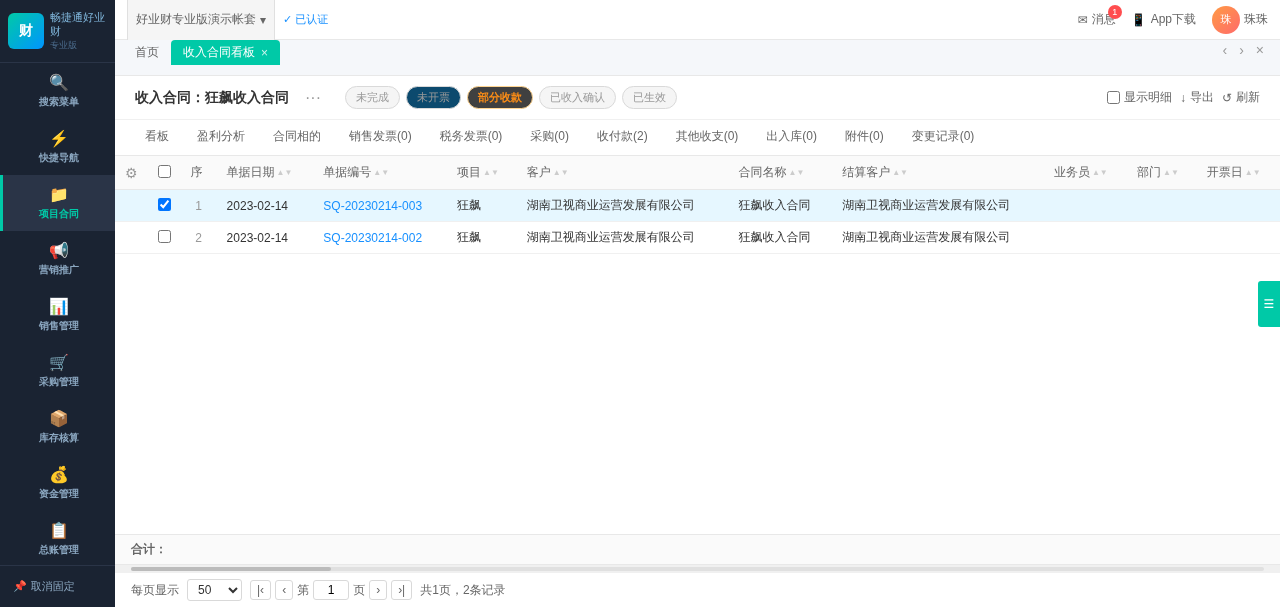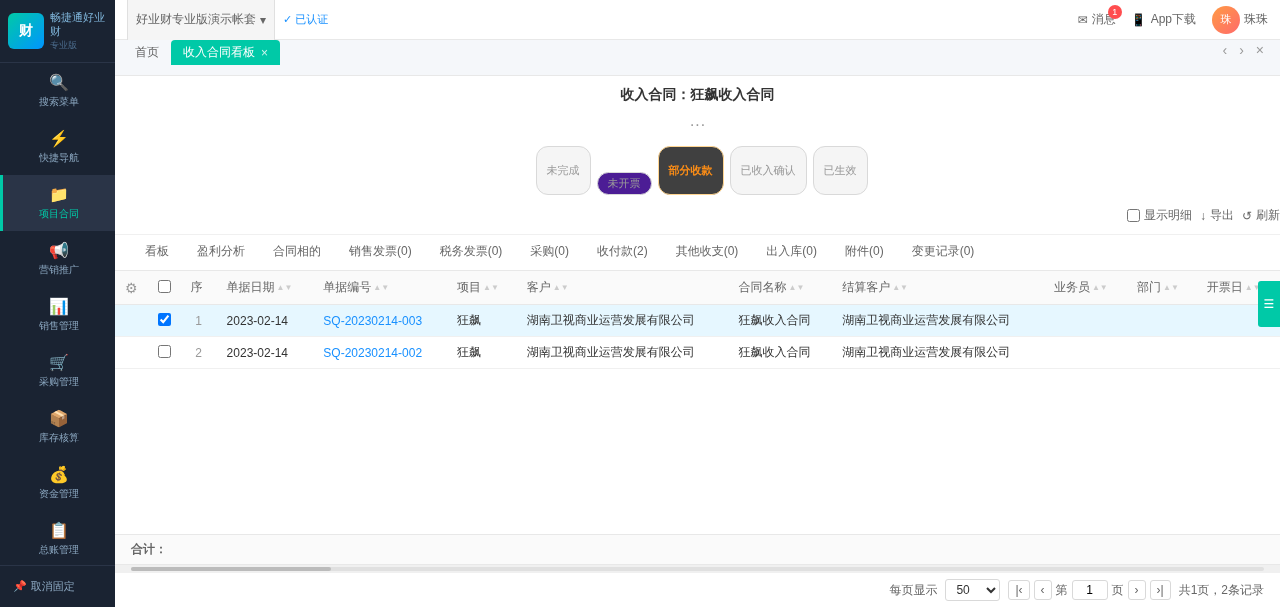--- a/index.html
+++ b/index.html
@@ -8,21 +8,21 @@
     
     .sidebar { width: 115px; background: #1a2332; height: 607px; display: flex; flex-direction: column; flex-shrink: 0; }
     .sidebar-logo { padding: 10px 8px; border-bottom: 1px solid #2a3447; display: flex; align-items: center; gap: 6px; }
     .logo-icon { width: 36px; height: 36px; background: linear-gradient(135deg, #00c9a7, #0095ff); border-radius: 6px; display: flex; align-items: center; justify-content: center; color: white; font-size: 14px; font-weight: bold; flex-shrink: 0; }
     .logo-text { color: #7eb3d8; font-size: 11px; line-height: 1.3; }
     .logo-subtitle { color: #4a6a8a; font-size: 9px; }
     .sidebar-nav { display: flex; flex-direction: column; overflow-y: auto; flex: 1; }
     .sidebar-item { display: flex; flex-direction: column; align-items: center; padding: 10px 4px; cursor: pointer; color: #8ba7c0; border-left: 3px solid transparent; transition: all 0.2s; }
     .sidebar-item.active { background: #2a3447; color: #00c9a7; border-left-color: #00c9a7; }
     .sidebar-item-icon { font-size: 16px; margin-bottom: 3px; }
-    .sidebar-item-label { font-size: 10px; text-align: center; }
+    .sidebar-item-label { font-size: 10px; text-align: center; font-weight: bold; }
     .sidebar-bottom { padding: 8px; border-top: 1px solid #2a3447; }
     .sidebar-bottom-item { display: flex; align-items: center; gap: 4px; padding: 5px; color: #8ba7c0; cursor: pointer; font-size: 11px; }
 
     
     .main { flex: 1; display: flex; flex-direction: column; height: 607px; overflow: hidden; }
 
     
     .topbar { background: white; height: 40px; display: flex; align-items: center; padding: 0 12px; border-bottom: 1px solid #e8e8e8; gap: 8px; flex-shrink: 0; }
     .company-select { display: flex; align-items: center; gap: 4px; background: #f5f5f5; border: 1px solid #e0e0e0; border-radius: 4px; padding: 16px 8px; cursor: pointer; font-size: 12px; color: #666; max-width: 200px; }
     .verified-badge { display: flex; align-items: center; gap: 3px; color: #1890ff; font-size: 11px; }
@@ -36,27 +36,27 @@
     .tab-home { color: #666; font-size: 12px; padding: 4px 8px; cursor: pointer; }
     .tab-item { display: flex; align-items: center; gap: 6px; background: #00c9a7; color: white; border-radius: 4px 4px 0 0; padding: 4px 12px; font-size: 12px; cursor: pointer; }
     .tab-close { cursor: pointer; opacity: 0.8; }
     .tab-nav { margin-left: auto; display: flex; gap: 4px; }
     .tab-nav-btn { background: none; border: none; cursor: pointer; color: #999; font-size: 14px; padding: 2px 4px; }
 
     
     .content { flex: 1; background: white; overflow: hidden; display: flex; flex-direction: column; }
     
     
-    .contract-header { padding: 10px 0; border-bottom: 1px solid #f0f0f0; display: flex; align-items: center; gap: 12px; flex-shrink: 0; flex-direction: column; }
+    .contract-header { padding: 10px 20px; border-bottom: 1px solid #f0f0f0; display: flex; align-items: center; gap: 12px; flex-shrink: 0; }
     .contract-title { font-size: 14px; font-weight: bold; color: #333; }
     .header-more { color: #999; cursor: pointer; font-size: 16px; padding: 0 4px; }
     .status-btns { display: flex; gap: 6px; margin-left: 8px; }
     .status-btn { padding: 3px 10px; border-radius: 12px; font-size: 11px; cursor: pointer; border: 1px solid; }
     .status-btn.uncomplete { background: #f5f5f5; color: #999; border-color: #d9d9d9; }
-    .status-btn.uninvoiced { background: #4c1d95; color: #999; border-color: #d9d9d9; margin-top: 26px; }
+    .status-btn.uninvoiced { background: #0c4a6e; color: #999; border-color: #d9d9d9; }
     .status-btn.partial { background: #404040; color: #fa8c16; border-color: #ffd591; font-weight: bold; }
     .status-btn.confirmed { background: #f5f5f5; color: #999; border-color: #d9d9d9; }
     .status-btn.active { background: #f5f5f5; color: #999; border-color: #d9d9d9; }
     .header-actions { margin-left: auto; display: flex; align-items: center; gap: 8px; }
     .header-action-btn { display: flex; align-items: center; gap: 4px; color: #666; font-size: 12px; cursor: pointer; }
     .show-detail-cb { display: flex; align-items: center; gap: 4px; font-size: 12px; color: #666; }
 
     
     .inner-tabs { display: flex; border-bottom: 1px solid #e8e8e8; padding: 0 16px; flex-shrink: 0; background: white; }
     .inner-tab { padding: 8px 14px; font-size: 12px; color: #666; cursor: pointer; border-bottom: 2px solid transparent; white-space: nowrap; }
@@ -79,21 +79,21 @@
     
     .table-footer { background: #fafafa; padding: 6px 16px; border-top: 1px solid #e8e8e8; display: flex; align-items: flex-start; font-size: 12px; color: #666; flex-shrink: 0; }
     .footer-total { font-weight: bold; }
     
     
     .scroll-bar { height: 8px; background: #f0f0f0; padding: 2px 16px; border-top: 1px solid #e8e8e8; flex-shrink: 0; }
     .scroll-track { height: 4px; background: #e0e0e0; border-radius: 2px; position: relative; }
     .scroll-thumb { height: 4px; width: 200px; background: #bbb; border-radius: 2px; position: absolute; left: 0; }
 
     
-    .pagination { display: flex; align-items: center; justify-content: flex-end; padding: 6px 16px; border-top: 1px solid #f0f0f0; gap: 8px; flex-shrink: 0; }
+    .pagination { display: flex; align-items: center; padding: 6px 16px; border-top: 1px solid #f0f0f0; gap: 8px; flex-shrink: 0; }
     .pagination-label { color: #666; }
     .pagination-select { border: 1px solid #d9d9d9; border-radius: 3px; padding: 2px 6px; font-size: 12px; color: #333; background: white; }
     .pagination-nav { display: flex; align-items: center; gap: 4px; }
     .pagination-btn { background: none; border: 1px solid #d9d9d9; border-radius: 3px; padding: 2px 6px; cursor: pointer; font-size: 12px; color: #666; }
     .pagination-btn:disabled { color: #ccc; cursor: not-allowed; }
     .page-input { border: 1px solid #d9d9d9; border-radius: 3px; width: 36px; text-align: center; padding: 2px 4px; font-size: 12px; }
     .pagination-info { color: #666; }
 
     .checkbox-cell { text-align: center; }
     input[type="checkbox"] { cursor: pointer; }

